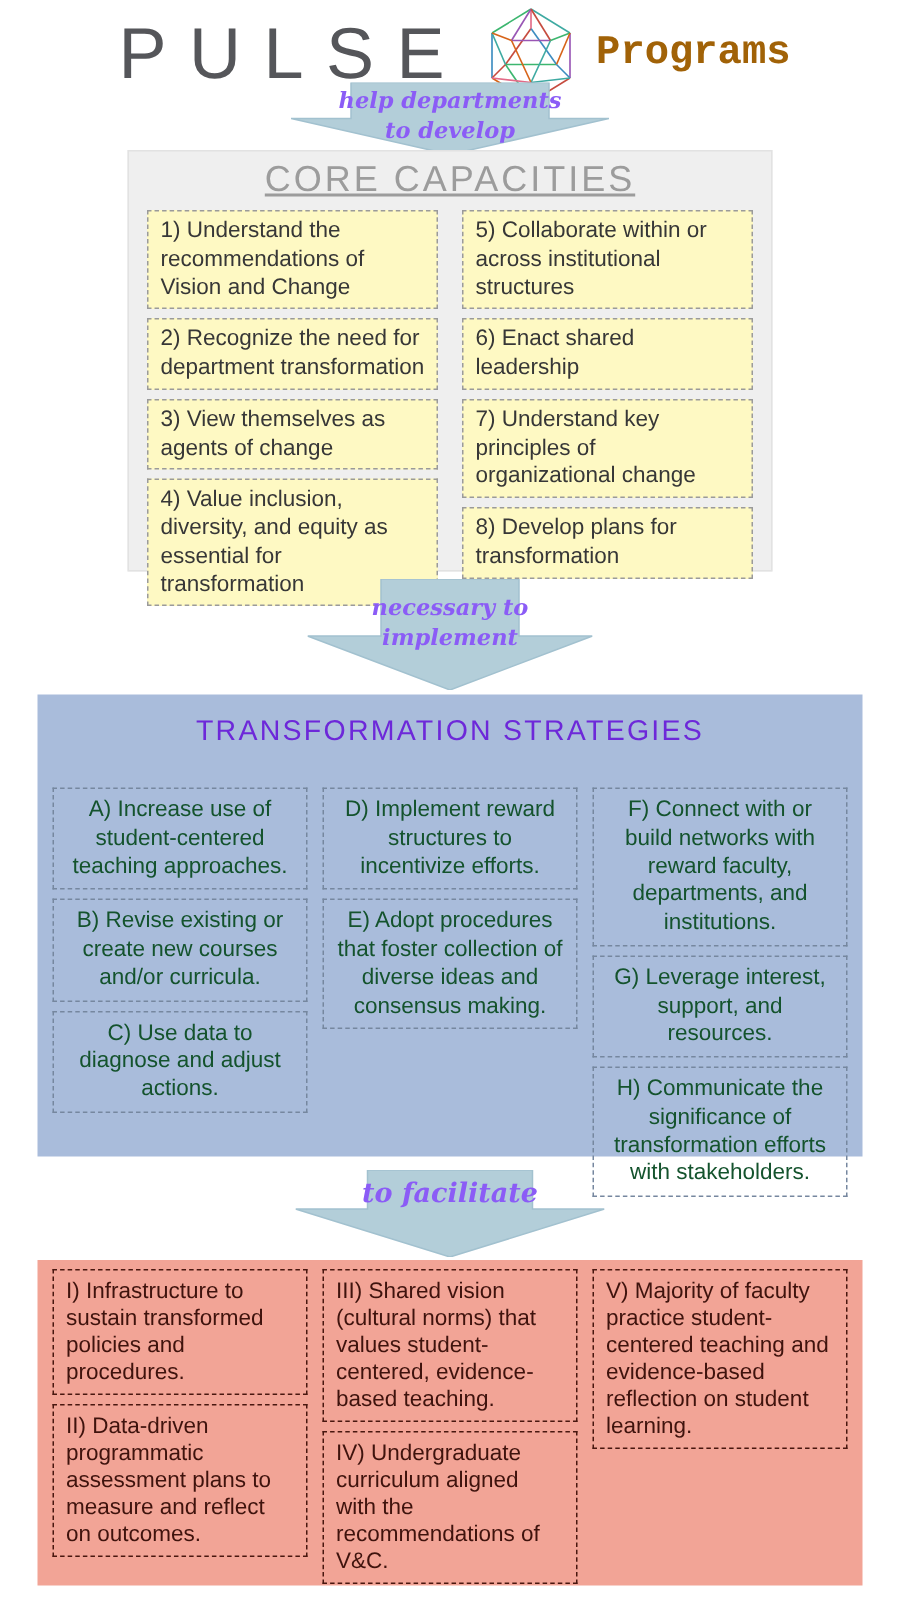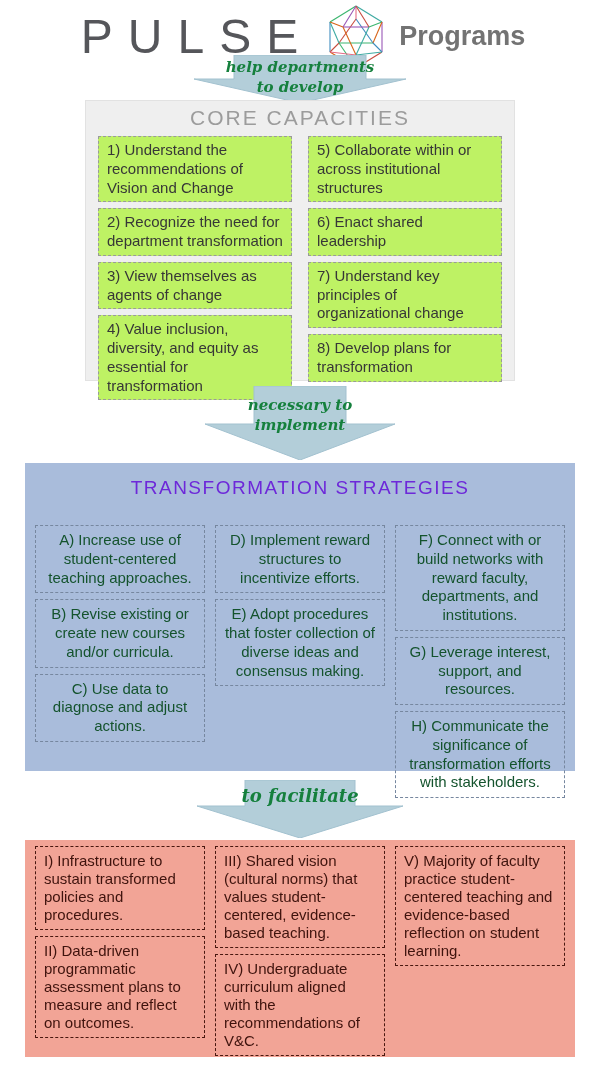--- a/index.html
+++ b/index.html
@@ -3,44 +3,44 @@
 <meta charset="utf-8">
 <style>
   html, body { margin: 0; padding: 0; background: #ffffff; }
   body { width: 600px; font-family: "Liberation Sans", sans-serif; }
   .page { position: relative; width: 600px; height: 1066px; background: #ffffff; overflow: hidden; }
 
   
   .header { position: absolute; top: 4px; left: 0; width: 600px; height: 64px;
             display: flex; align-items: center; justify-content: center; gap: 12px; }
   .brand { font-size: 48px; color: #55565a; letter-spacing: 15px; font-weight: 500; text-indent: 6px; }
-  .brand-suffix { font-size: 27px; color: #737373; font-weight: bold; }
+  .brand-suffix { font-size: 27px; color: #a16207; font-weight: bold; font-family: Liberation Mono, monospace; }
   .logo-svg { display: block; }
 
   
   .arrow { position: absolute; left: 50%; transform: translateX(-50%); }
   .arrow svg { display: block; }
   .arrow-label { position: absolute; left: 0; right: 0; text-align: center;
                  font-family: "DejaVu Serif", serif; font-style: italic; font-weight: 600;
-                 color: #15803d; font-size: 15px; line-height: 1.35; }
+                 color: #8b5cf6; font-size: 15px; line-height: 1.35; }
   .arrow1 { top: 55px; }
   .arrow1 .arrow-label { top: 2px; }
   .arrow2 { top: 386px; }
   .arrow2 .arrow-label { top: 9px; }
   .arrow3 { top: 780px; }
   .arrow3 .arrow-label { top: 4px; font-size: 18px; }
 
   
   .core { position: absolute; left: 85px; top: 100px; width: 430px; height: 281px;
           background: #efefef; border: 1px solid #e2e2e2; box-sizing: border-box; }
   .core-title { text-align: center; padding-top: 5px; color: #9c9c9c;
-                font-size: 21px; letter-spacing: 2px; }
+                font-size: 24px; letter-spacing: 2px; text-decoration: underline; }
   .core-cols { display: flex; gap: 16px; padding: 6px 12px 0 12px; }
   .col { flex: 1; display: flex; flex-direction: column; gap: 6px; }
-  .core .item { border: 1px dashed #9a9a9a; background: #bef264; padding: 4px 8px;
+  .core .item { border: 1px dashed #9a9a9a; background: #fef9c3; padding: 4px 8px;
                 font-size: 15px; line-height: 1.25; color: #373737; }
 
   
   .strategies { position: absolute; left: 25px; top: 463px; width: 550px; height: 308px;
                 background: #a9bcdb; box-sizing: border-box; }
   .strat-title { text-align: center; padding-top: 14px; color: #6d28d9;
                  font-size: 19px; letter-spacing: 1.5px; }
   .strat-cols { display: flex; gap: 10px; padding: 26px 10px 0 10px; }
   .strategies .item { border: 1px dashed #76879f; padding: 5px 8px;
                       font-size: 15px; line-height: 1.25; color: #14532d; text-align: center; }

